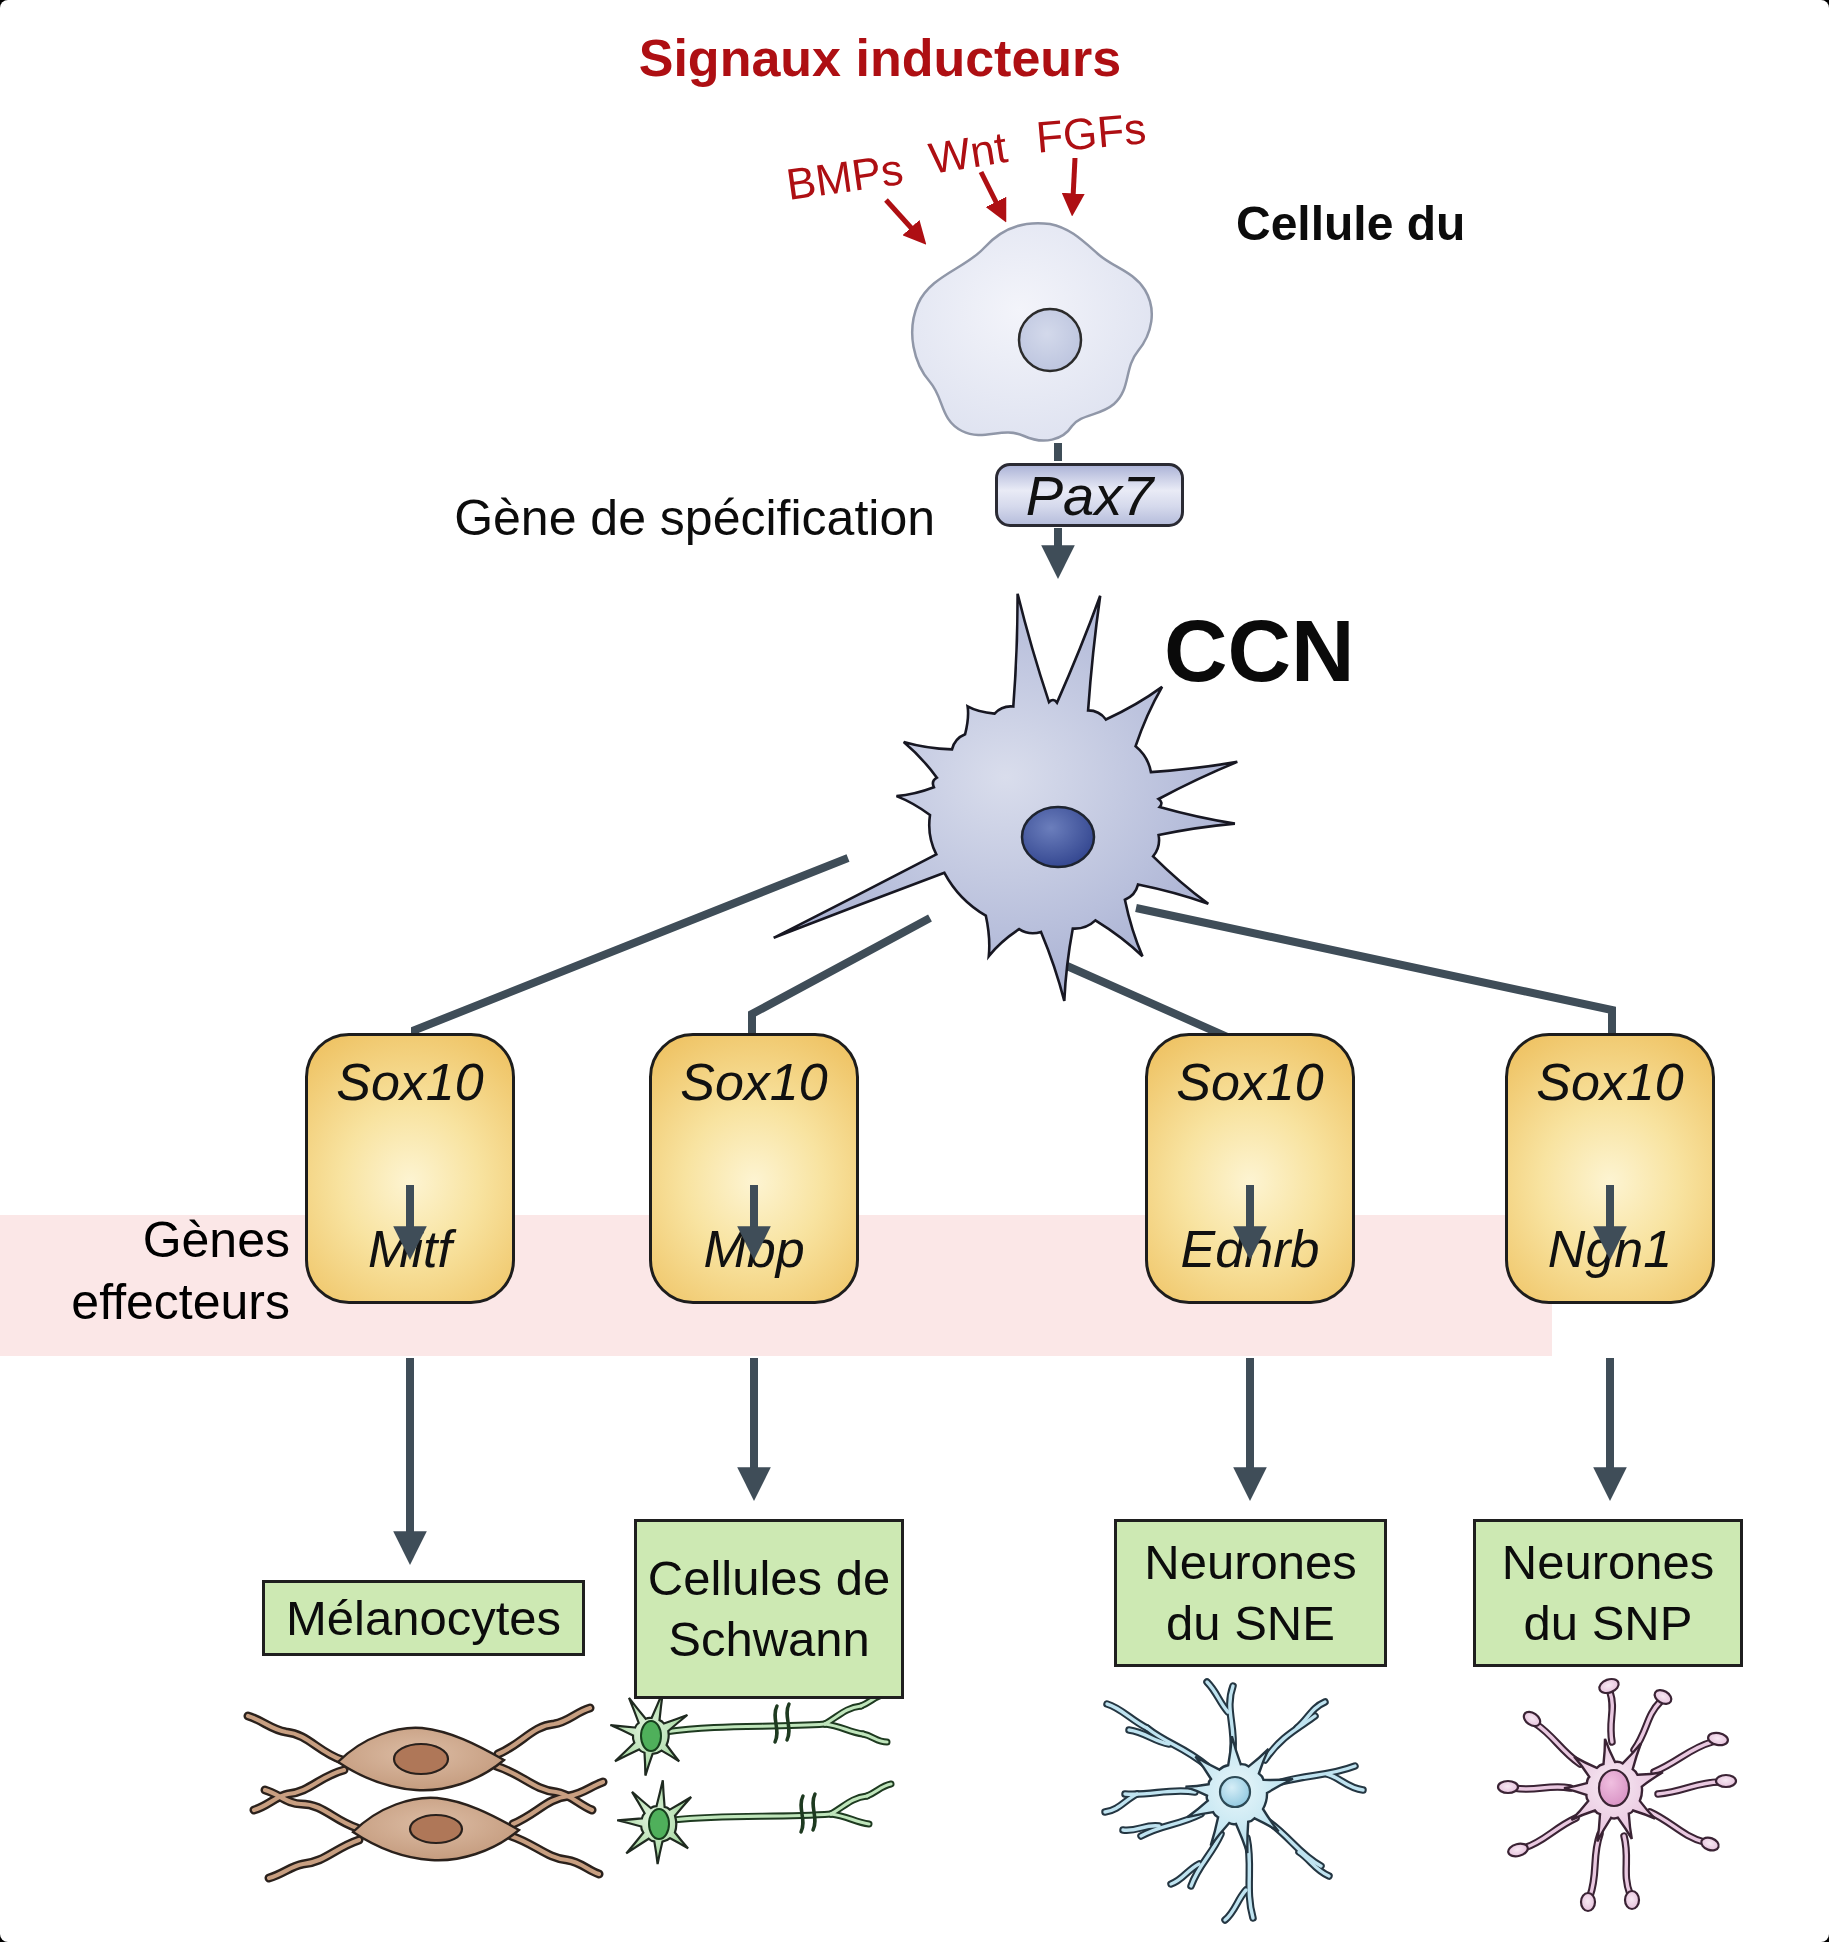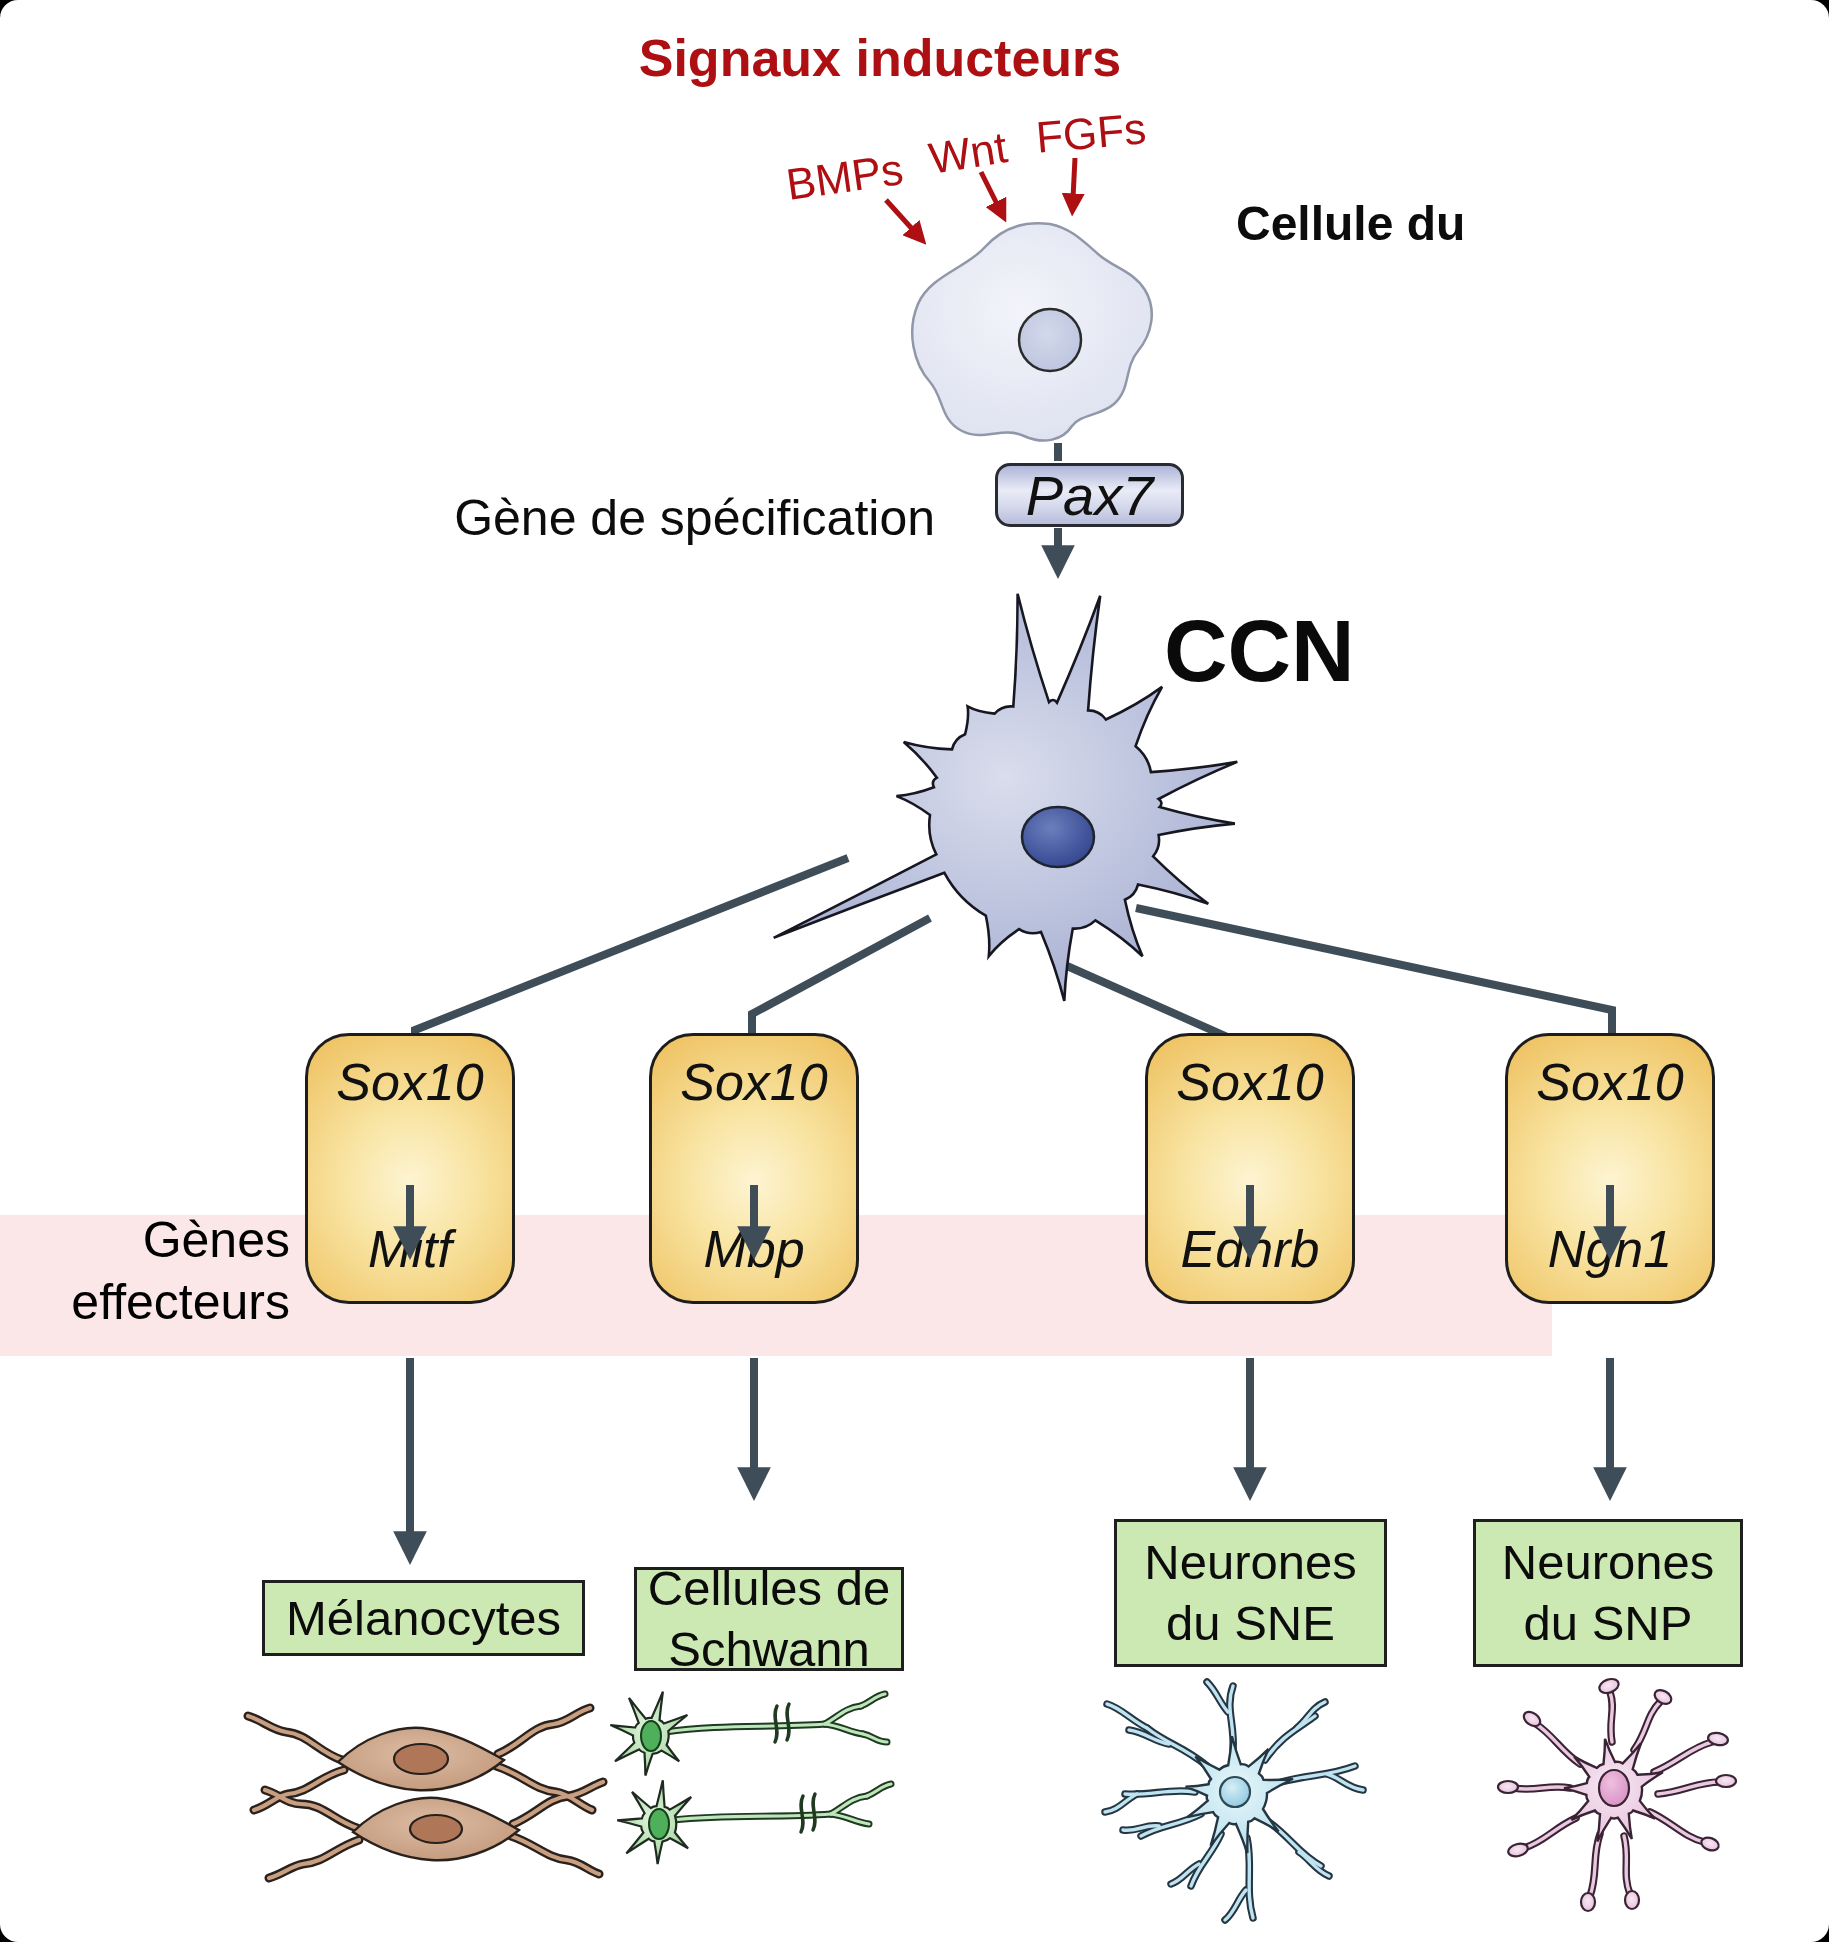--- a/index.html
+++ b/index.html
@@ -1,18 +1,18 @@
 <!DOCTYPE html>
 <html><head>
 <meta charset="utf-8">
 <style>
   html,body{margin:0;padding:0;background:#000;}
   .card{
     position:relative;width:1829px;height:1942px;background:#fff;
-    border-radius:18px;overflow:hidden;
+    border-radius:8px;overflow:hidden;
     font-family:"Liberation Sans","DejaVu Sans",sans-serif;
   }
   .abs{position:absolute;}
   
   .title{left:500px;top:28px;width:760px;text-align:center;
     font-size:52px;font-weight:bold;color:#AE0F13;z-index:6;}
   .signal{position:absolute;font-size:44px;color:#AE0F13;z-index:6;}
   .sig-bmps{left:786px;top:152px;transform:rotate(-8deg);}
   .sig-wnt{left:929px;top:128px;transform:rotate(-9deg);}
   .sig-fgfs{left:1036px;top:108px;transform:rotate(-5deg);}
@@ -32,21 +32,21 @@
   .gene-box{top:1033px;width:210px;height:271px;z-index:4;box-sizing:border-box;
     border:3px solid #1d1d1d;border-radius:44px;
     background:radial-gradient(ellipse 75% 62% at 50% 55%,#fdf4d2 0%,#f8e3a0 45%,#efc466 100%);
     display:flex;flex-direction:column;align-items:center;justify-content:space-between;
     padding:16px 0 22px 0;font-size:52px;font-style:italic;color:#111;}
   .outcome-box{z-index:4;box-sizing:border-box;border:3px solid #1f1f1f;background:#cde9b3;
     display:flex;flex-direction:column;align-items:center;justify-content:center;
     font-size:49px;color:#0c0c0c;line-height:61px;}
   .oline:empty{display:none;}
   .ob-1{left:262px;top:1580px;width:323px;height:76px;}
-  .ob-2{left:634px;top:1519px;width:270px;height:104px;margin-top:48px;}
+  .ob-2{left:634px;top:1519px;width:270px;height:180px;}
   .ob-3{left:1114px;top:1519px;width:273px;height:148px;}
   .ob-4{left:1473px;top:1519px;width:270px;height:148px;}
   
   .under-svg{left:0;top:0;z-index:2;pointer-events:none;}
   .over-svg{left:0;top:0;z-index:5;pointer-events:none;}
   .illus{z-index:3;pointer-events:none;overflow:visible;}
   .dk{stroke:#3f4d58;fill:none;}
   .rd{stroke:#ae0f13;fill:none;stroke-width:5;}
   .w8{stroke-width:8;}
   

